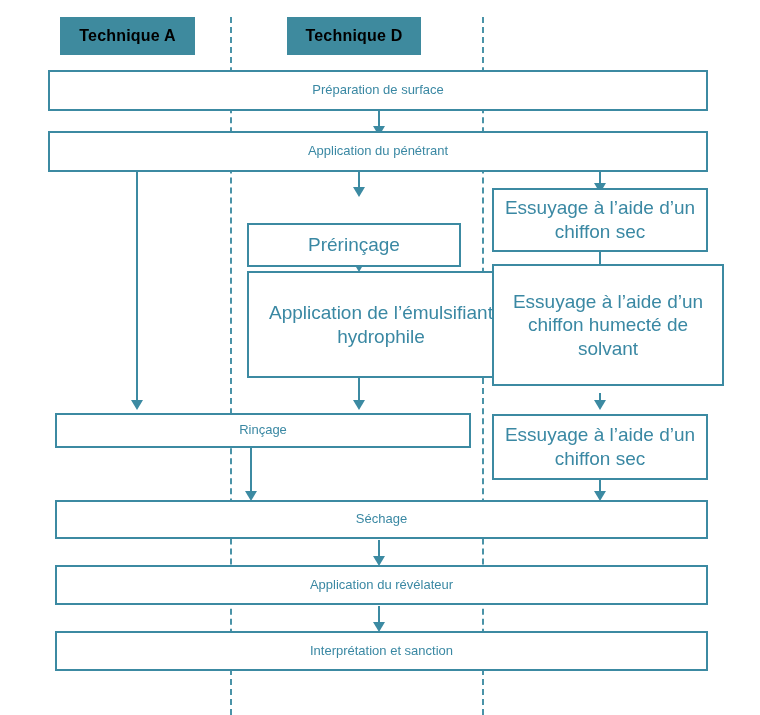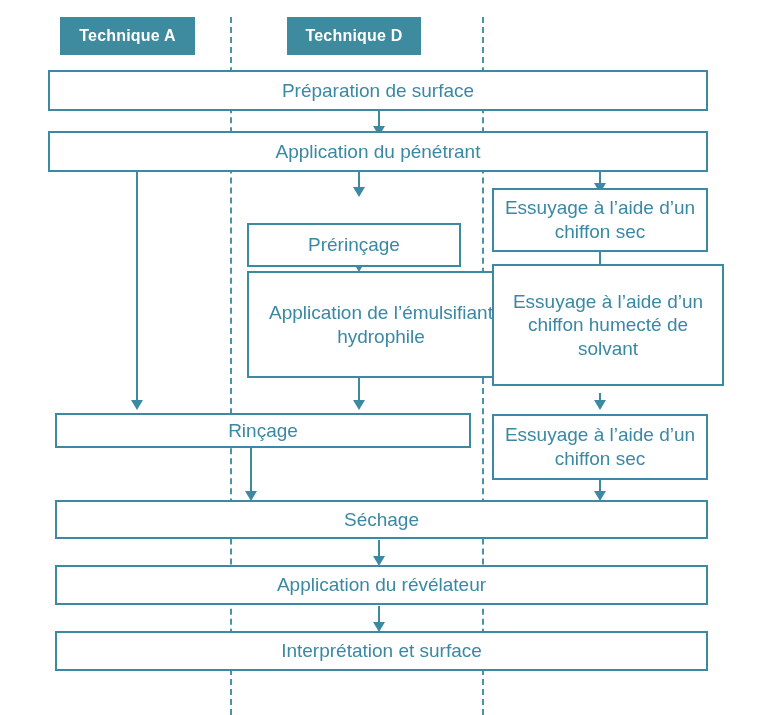--- a/index.html
+++ b/index.html
@@ -13,37 +13,37 @@
     height: 715px;
     background: #ffffff;
     font-family: "Liberation Sans", sans-serif;
     overflow: hidden;
   }
 
   
   .col-header {
     position: absolute;
     background: #3E8A9E;
-    color: #ffffff;
+    color: #000000;
     font-weight: bold;
     font-size: 16px;
     display: flex;
     align-items: center;
     justify-content: center;
     letter-spacing: 0.2px;
     box-sizing: border-box;
   }
 
   
   .box {
     position: absolute;
     border: 2px solid #3C8AA2;
     background: #ffffff;
     color: #3A88A3;
-    font-size: 19px;
+    font-size: 13px;
     line-height: 1.24;
     display: flex;
     align-items: center;
     justify-content: center;
     text-align: center;
     box-sizing: border-box;
     padding: 2px 6px;
   }
   .box.small { font-size: 19px; }
 
@@ -157,16 +157,16 @@
 
   <div class="box" style="left:55px; top:565px; width:653px; height:40px;">
     <span>Application du révélateur</span>
   </div>
 
   <div class="box" style="left:55px; top:500px; width:653px; height:39px;">
     <span>Séchage</span>
   </div>
 
   <div class="box" style="left:55px; top:631px; width:653px; height:40px;">
-    <span>Interprétation et surface</span>
+    <span>Interprétation et sanction</span>
   </div>
 
 </div>
 
 </body></html>

